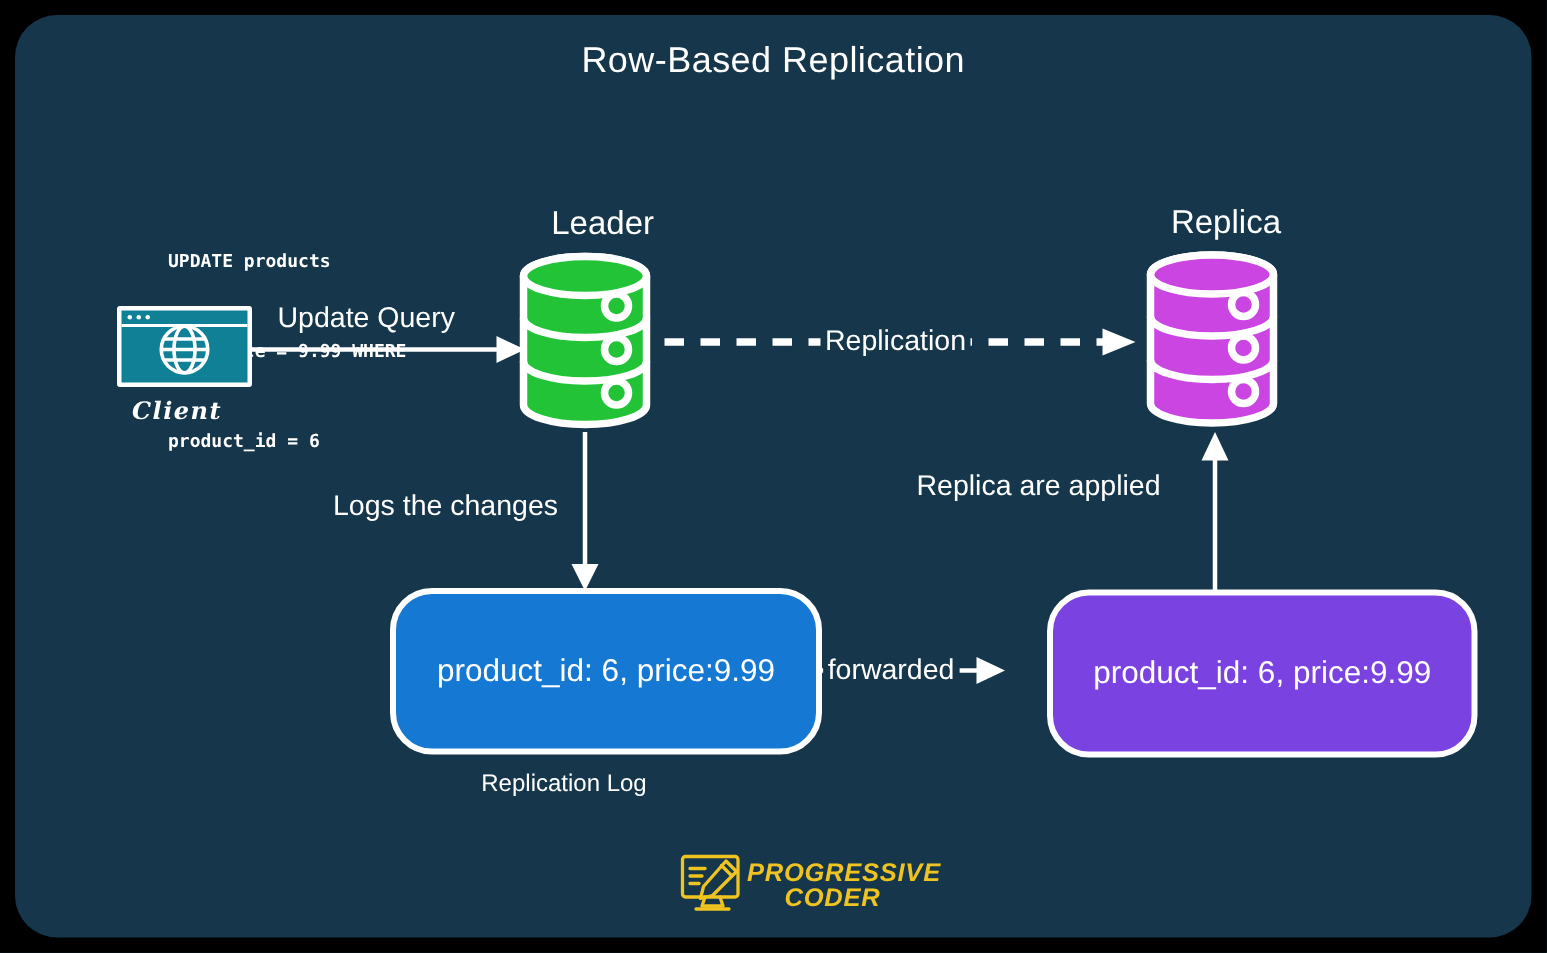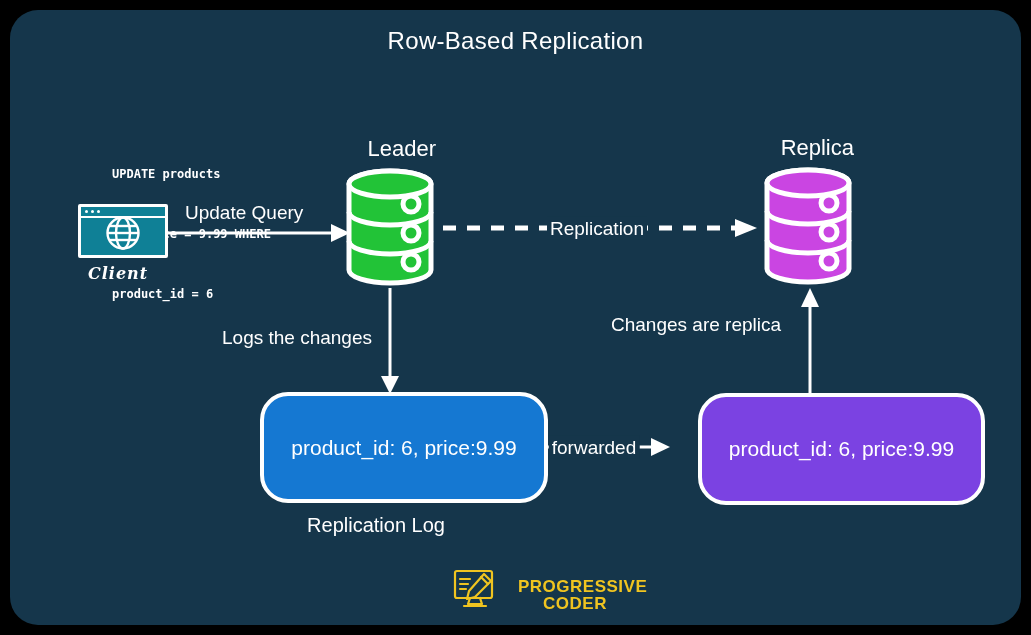--- a/index.html
+++ b/index.html
@@ -20,22 +20,22 @@
   .client-bar{position:absolute;left:0;top:0;right:0;height:9px;border-bottom:2px solid #fff;
               display:flex;align-items:center;gap:3px;padding-left:4px;}
   .client-bar .dot{width:3px;height:3px;border-radius:50%;background:#fff;}
   .client-globe{position:absolute;left:50%;top:54%;transform:translate(-50%,-50%);}
   .client-lbl{left:88px;top:264px;width:80px;font-family:"DejaVu Serif", serif;
               font-style:italic;font-weight:bold;font-size:16px;letter-spacing:1px;}
   .box{border:4px solid #fff;border-radius:28px;box-sizing:border-box;
        display:flex;align-items:center;justify-content:center;font-size:21px;margin-left:28px;}
   .box-blue{left:232px;top:392px;width:288px;height:111px;background:#1578D2;}
   .box-purple{left:670px;top:393px;width:287px;height:112px;background:#7B42E2;}
-  .repl-log-caption{left:232px;top:514px;width:288px;text-align:center;font-size:20px;}
-  .logo{left:452px;top:568px;display:flex;align-items:flex-end;gap:20px;}
+  .repl-log-caption{left:232px;top:514px;width:288px;text-align:center;font-size:16px;}
+  .logo{left:452px;top:568px;display:flex;align-items:center;gap:0;font-style:italic;}
   .logo-text{color:#F0C420;font-weight:bold;font-size:17px;line-height:17px;
              letter-spacing:.5px;text-align:center;width:114px;}
 </style>
 </head>
 <body>
 
 <div class="stage">
 
   <div class="panel"></div>
 
@@ -108,21 +108,21 @@
     <circle cx="67" cy="39" r="8" fill="none" stroke="#fff" stroke-width="5"></circle>
     <circle cx="67" cy="68" r="8" fill="none" stroke="#fff" stroke-width="5"></circle>
     <circle cx="67" cy="97" r="8" fill="none" stroke="#fff" stroke-width="5"></circle>
   </svg>
 
   <div class="abs lbl" style="left:185px;top:201px;text-align:center;">Update Query</div>
   <div class="abs lbl mask-lbl" style="left:597px;top:228px;">Replication</div>
   <div class="abs lbl" style="left:222px;top:326px;">Logs the changes</div>
   <div class="abs lbl mask-lbl" style="left:594px;top:447px;">forwarded</div>
   <div class="abs lbl" style="left:611px;top:313px;">
-    <div>Changes are replica</div>
+    <div>Replica are applied</div>
   </div>
 
   <div class="abs box box-blue">
     <span>product_id: 6, price:9.99</span>
   </div>
   <div class="abs repl-log-caption">Replication Log</div>
 
   <div class="abs box box-purple">
     <span>product_id: 6, price:9.99</span>
   </div>

